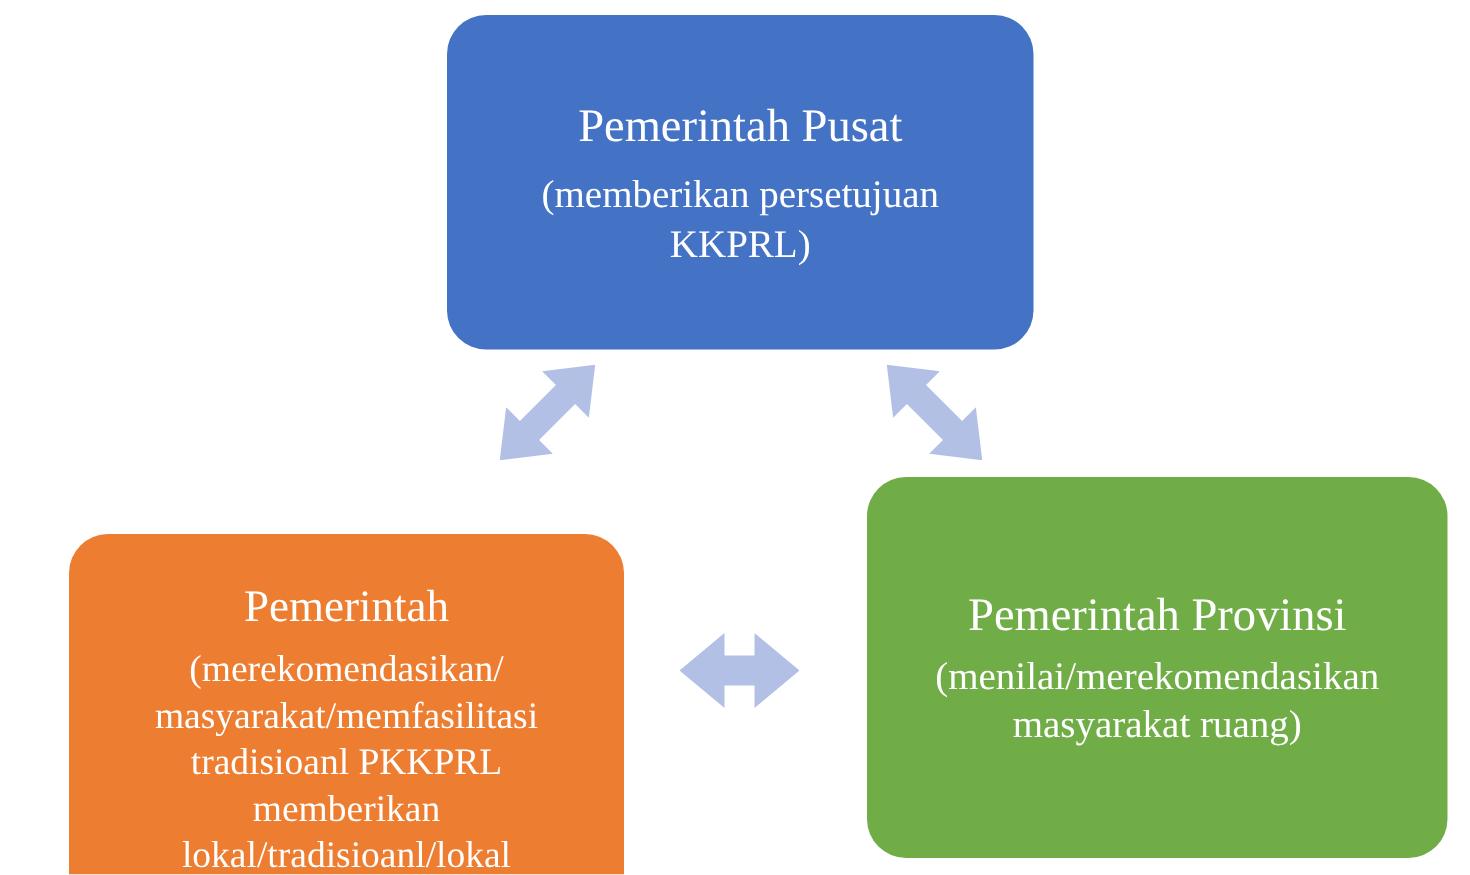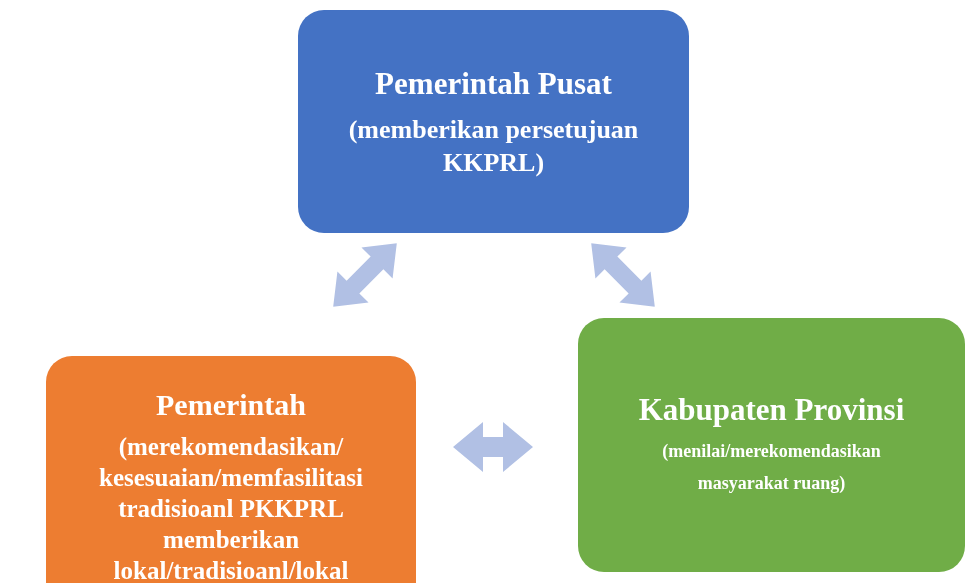--- a/index.html
+++ b/index.html
@@ -21,24 +21,24 @@
     color: #ffffff;
     display: flex;
     flex-direction: column;
     align-items: center;
     justify-content: center;
     text-align: center;
     box-sizing: border-box;
     padding: 6px 8px;
   }
   .node-title {
-    font-weight: bold;
+    font-weight: normal;
   }
   .node-desc {
-    font-weight: bold;
+    font-weight: normal;
   }
   .line {
     white-space: nowrap;
   }
   .node-pusat {
     left: 298px; top: 10px;
     width: 391px; height: 223px;
   }
   .node-pusat .node-title { font-size: 31px; line-height: 38px; }
   .node-pusat .node-desc  { font-size: 26px; line-height: 33px; margin-top: 10px; }
@@ -48,21 +48,21 @@
     width: 370px; height: 260px;
   }
   .node-kabupaten .node-title { font-size: 30px; line-height: 36px; }
   .node-kabupaten .node-desc  { font-size: 25px; line-height: 31px; margin-top: 8px; }
 
   .node-provinsi {
     left: 578px; top: 318px;
     width: 387px; height: 254px;
   }
   .node-provinsi .node-title { font-size: 31px; line-height: 38px; }
-  .node-provinsi .node-desc  { font-size: 18px; line-height: 32px; margin-top: 6px; }
+  .node-provinsi .node-desc  { font-size: 26px; line-height: 32px; margin-top: 6px; }
 
   .arrow {
     position: absolute;
     display: flex;
     align-items: center;
     justify-content: center;
   }
   .arrow-left-diag {
     left: 320px; top: 230px;
     width: 90px; height: 90px;
@@ -92,30 +92,30 @@
       <div class="line">KKPRL)</div>
     </div>
   </div>
 
   <div class="node node-kabupaten" style="background: rgb(237, 125, 49); margin-top: 38px;">
     <div class="node-title">
       <div class="line">Pemerintah</div>
     </div>
     <div class="node-desc">
       <div class="line">(merekomendasikan/</div>
-      <div class="line">kesesuaian/memfasilitasi</div>
+      <div class="line">masyarakat/memfasilitasi</div>
       <div class="line">tradisioanl PKKPRL</div>
       <div class="line">memberikan</div>
       <div class="line">lokal/tradisioanl/lokal</div>
     </div>
   </div>
 
   <div class="node node-provinsi" style="background: rgb(112, 173, 71);">
     <div class="node-title">
-      <div class="line">Kabupaten Provinsi</div>
+      <div class="line">Pemerintah Provinsi</div>
     </div>
     <div class="node-desc">
       <div class="line">(menilai/merekomendasikan</div>
       <div class="line">masyarakat ruang)</div>
     </div>
   </div>
 
   <div class="arrow arrow-left-diag">
     <svg width="90" height="48" viewBox="0 0 90 48" aria-hidden="true">
       <polygon points="0,24 28,2 28,15 62,15 62,2 90,24 62,46 62,33 28,33 28,46" fill="#b1c0e4"></polygon>

